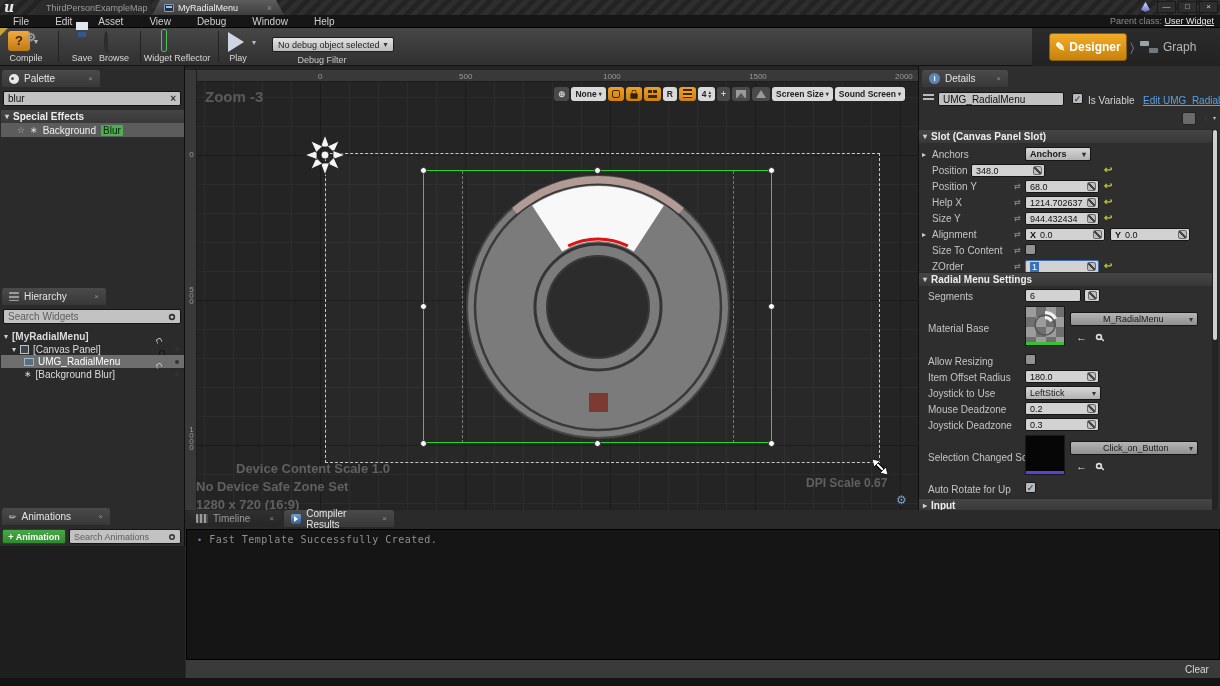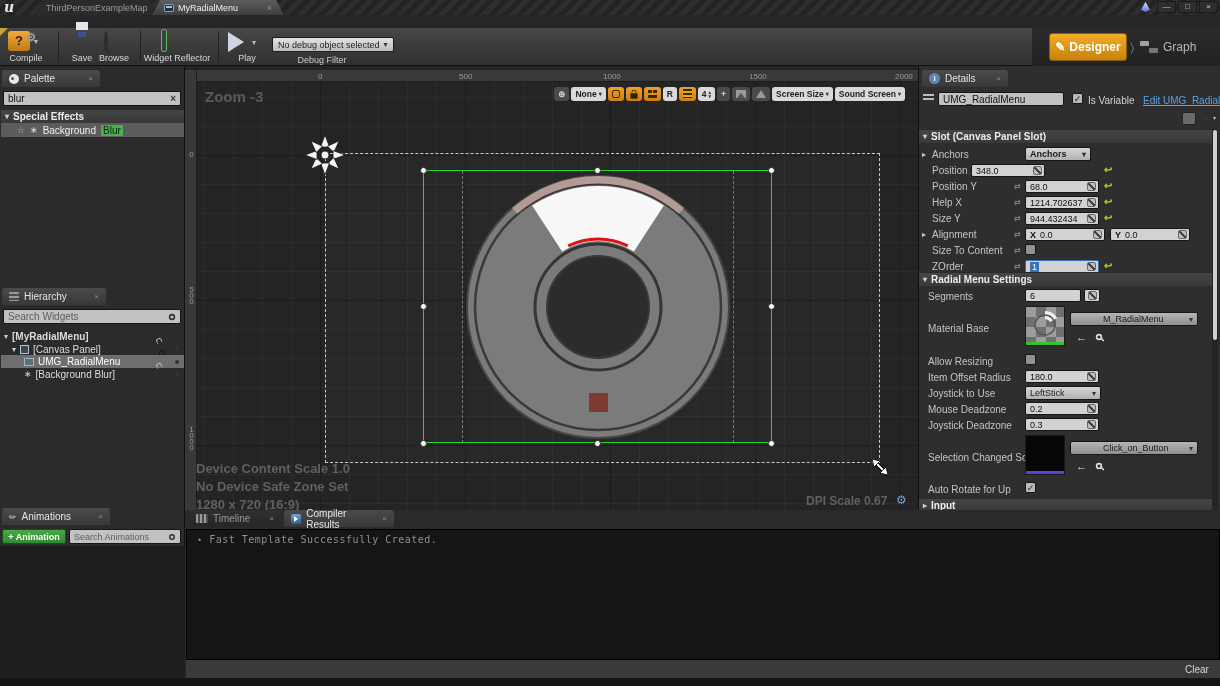--- a/index.html
+++ b/index.html
@@ -204,20 +204,33 @@
     <span class="tabclose">×</span>
   </div>
   <div class="abs droplet"></div>
   <div class="abs winbtns">
     <span class="winbtn">—</span>
     <span class="winbtn">□</span>
     <span class="winbtn">×</span>
   </div>
 
   
+  <div class="abs menubar">
+    <span class="menuitem">File</span>
+    <span class="menuitem">Edit</span>
+    <span class="menuitem">Asset</span>
+    <span class="menuitem">View</span>
+    <span class="menuitem">Debug</span>
+    <span class="menuitem">Window</span>
+    <span class="menuitem">Help</span>
+    <span class="parentclass">
+      <span>Parent class:</span>
+      <b>User Widget</b>
+    </span>
+  </div>
 
   
   <div class="abs toolbar"></div>
   <div class="abs foldcorner"></div>
 
   <div class="abs" style="left:8px;top:31px;display:flex;align-items:center;gap:4px;">
     <span class="compileicon"><span>?</span><span class="gear">⚙</span></span>
     <span class="caret">▾</span>
   </div>
   <div class="abs tbgroup-label" style="left:2px;top:53px;width:48px;">Compile</div>
@@ -230,21 +243,21 @@
   <div class="abs tbsep" style="left:140px;"></div>
 
   <div class="abs" style="left:162px;top:32px;"><span class="wricon"></span></div>
   <div class="abs tbgroup-label" style="left:140px;top:53px;width:74px;">Widget Reflector</div>
   <div class="abs tbsep" style="left:218px;"></div>
 
   <div class="abs" style="left:228px;top:32px;display:flex;align-items:center;gap:8px;">
     <span class="playicon"></span>
     <span class="caret">▾</span>
   </div>
-  <div class="abs tbgroup-label" style="left:227px;top:53px;width:40px;">Play</div>
+  <div class="abs tbgroup-label" style="left:218px;top:53px;width:40px;">Play</div>
 
   <div class="abs debugcombo" style="left:272px;top:37px;">
     <span>No debug object selected</span>
     <span class="caret" style="color:#333;">▾</span>
   </div>
   <div class="abs tbgroup-label" style="left:272px;top:55px;width:100px;color:#c9c9c9;">Debug Filter</div>
 
   <div class="abs toolbar-right"></div>
   <div class="abs designerbtn">
     <span style="font-size:12px;">✎</span>
@@ -431,24 +444,24 @@
         <span>Screen Size</span>
         <span class="caret" style="color:#333;font-size:6px;">▾</span>
       </span>
     <span class="vtb">
         <span>Sound Screen</span>
         <span class="caret" style="color:#333;font-size:6px;">▾</span>
       </span>
   </div>
 
   
-  <div class="abs vinfo txt" style="left:196px;top:461px;">Device Content Scale 1.0</div>
+  <div class="abs vinfo txt" style="left:196px;top:461px;padding-left:40px;">Device Content Scale 1.0</div>
   <div class="abs vinfo txt" style="left:196px;top:479px;">No Device Safe Zone Set</div>
   <div class="abs vinfo txt" style="left:196px;top:497px;">1280 x 720 (16:9)</div>
-  <div class="abs vinfo txt" style="left:806px;top:494px;font-size:12px;text-align:center;">DPI Scale 0.67</div>
+  <div class="abs vinfo txt" style="left:806px;top:476px;font-size:12px;text-align:center;">DPI Scale 0.67</div>
   <span class="abs" style="left:896px;top:493px;color:#76a0c8;font-size:12px;">⚙</span>
 
   
   <svg class="abs" style="left:869px;top:456px;" width="22" height="22" viewBox="0 0 22 22">
     <path d="M6 6 L16 16" stroke="#000" stroke-width="4"></path>
     <path d="M6 6 L16 16" stroke="#fff" stroke-width="2"></path>
     <polygon points="3,3 11,5 5,11" fill="#fff" stroke="#000" stroke-width="0.8"></polygon>
     <polygon points="19,19 11,17 17,11" fill="#fff" stroke="#000" stroke-width="0.8"></polygon>
   </svg>
 

